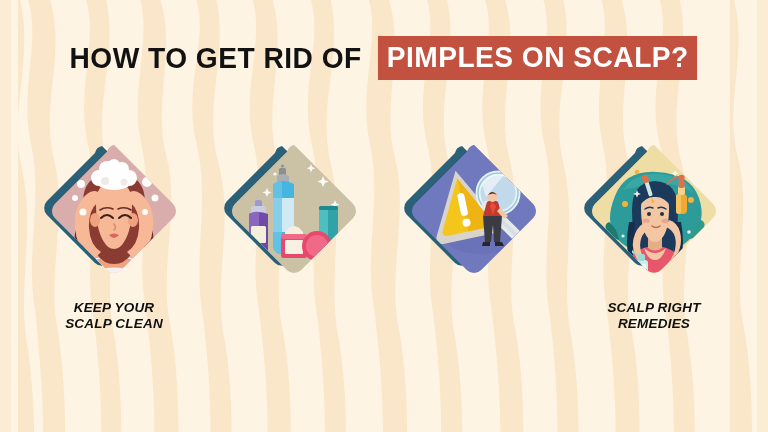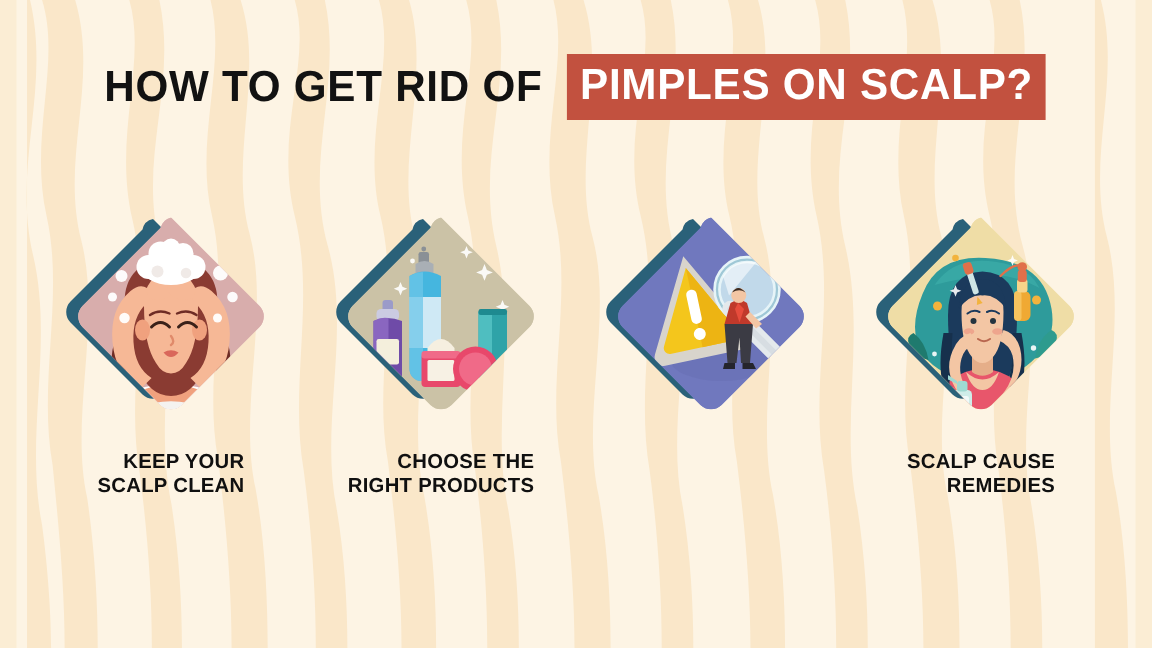--- a/index.html
+++ b/index.html
@@ -81,23 +81,24 @@
   }
   .diamond-wrap{
     position:relative;
     width:150px; height:150px;
     margin:0 auto;
   }
   .diamond-wrap svg{ display:block; width:150px; height:150px; }
 
   .card-label{
     margin-top:14px;
-    text-align:right;
+    text-align:center;
     font-size:13.5px;
     font-weight:700;
+    font-style:italic;
     line-height:1.22;
     letter-spacing:0.2px;
     color:#101010;
     white-space:pre-line;
   }
 </style>
 </head>
 <body>
 
 <div id="stage">
@@ -251,22 +252,20 @@
             <rect x="62" y="100" width="26" height="22" rx="2.5" fill="#E8486B"></rect>
             <rect x="62" y="98" width="26" height="5" rx="2" fill="#F06A88"></rect>
             <rect x="66" y="104" width="18" height="14" rx="1" fill="#F7F1E4"></rect>
 
             <circle cx="98" cy="110" r="15" fill="#E8486B"></circle>
             <circle cx="98" cy="110" r="11" fill="#F06A88"></circle>
             <path d="M91 102 a11 11 0 0 1 10 -2 a11 11 0 0 0 -10 2 z" fill="#F9A9B8"></path>
           </g>
         </svg>
       </div>
-      <div class="card-label">CHOOSE THE
-RIGHT PRODUCTS</div>
     </div>
 
     <div class="card">
       <div class="diamond-wrap">
         <svg viewBox="0 0 150 150" aria-hidden="true">
           <defs>
             <clipPath id="clip3">
               <path d="M75 9 L134 68 a10 10 0 0 1 0 14 L82 134 a10 10 0 0 1 -14 0 L16 82 a10 10 0 0 1 0 -14 L68 16 a10 10 0 0 1 7 -7 z"></path>
             </clipPath>
           </defs>
@@ -393,18 +392,18 @@
 
             <g fill="#FFFFFF" opacity="0.9">
               <path d="M58 54 l1.1 2.8 l2.8 1.1 l-2.8 1.1 l-1.1 2.8 l-1.1 -2.8 l-2.8 -1.1 l2.8 -1.1 z"></path>
               <path d="M96 34 l1 2.6 l2.6 1 l-2.6 1 l-1 2.6 l-1 -2.6 l-2.6 -1 l2.6 -1 z"></path>
               <circle cx="110" cy="96" r="1.8"></circle>
               <circle cx="44" cy="100" r="1.6"></circle>
             </g>
           </g>
         </svg>
       </div>
-      <div class="card-label">SCALP CAUSE
+      <div class="card-label">SCALP RIGHT
 REMEDIES</div>
     </div>
 
   </div>
 </div>
 
 </body></html>

